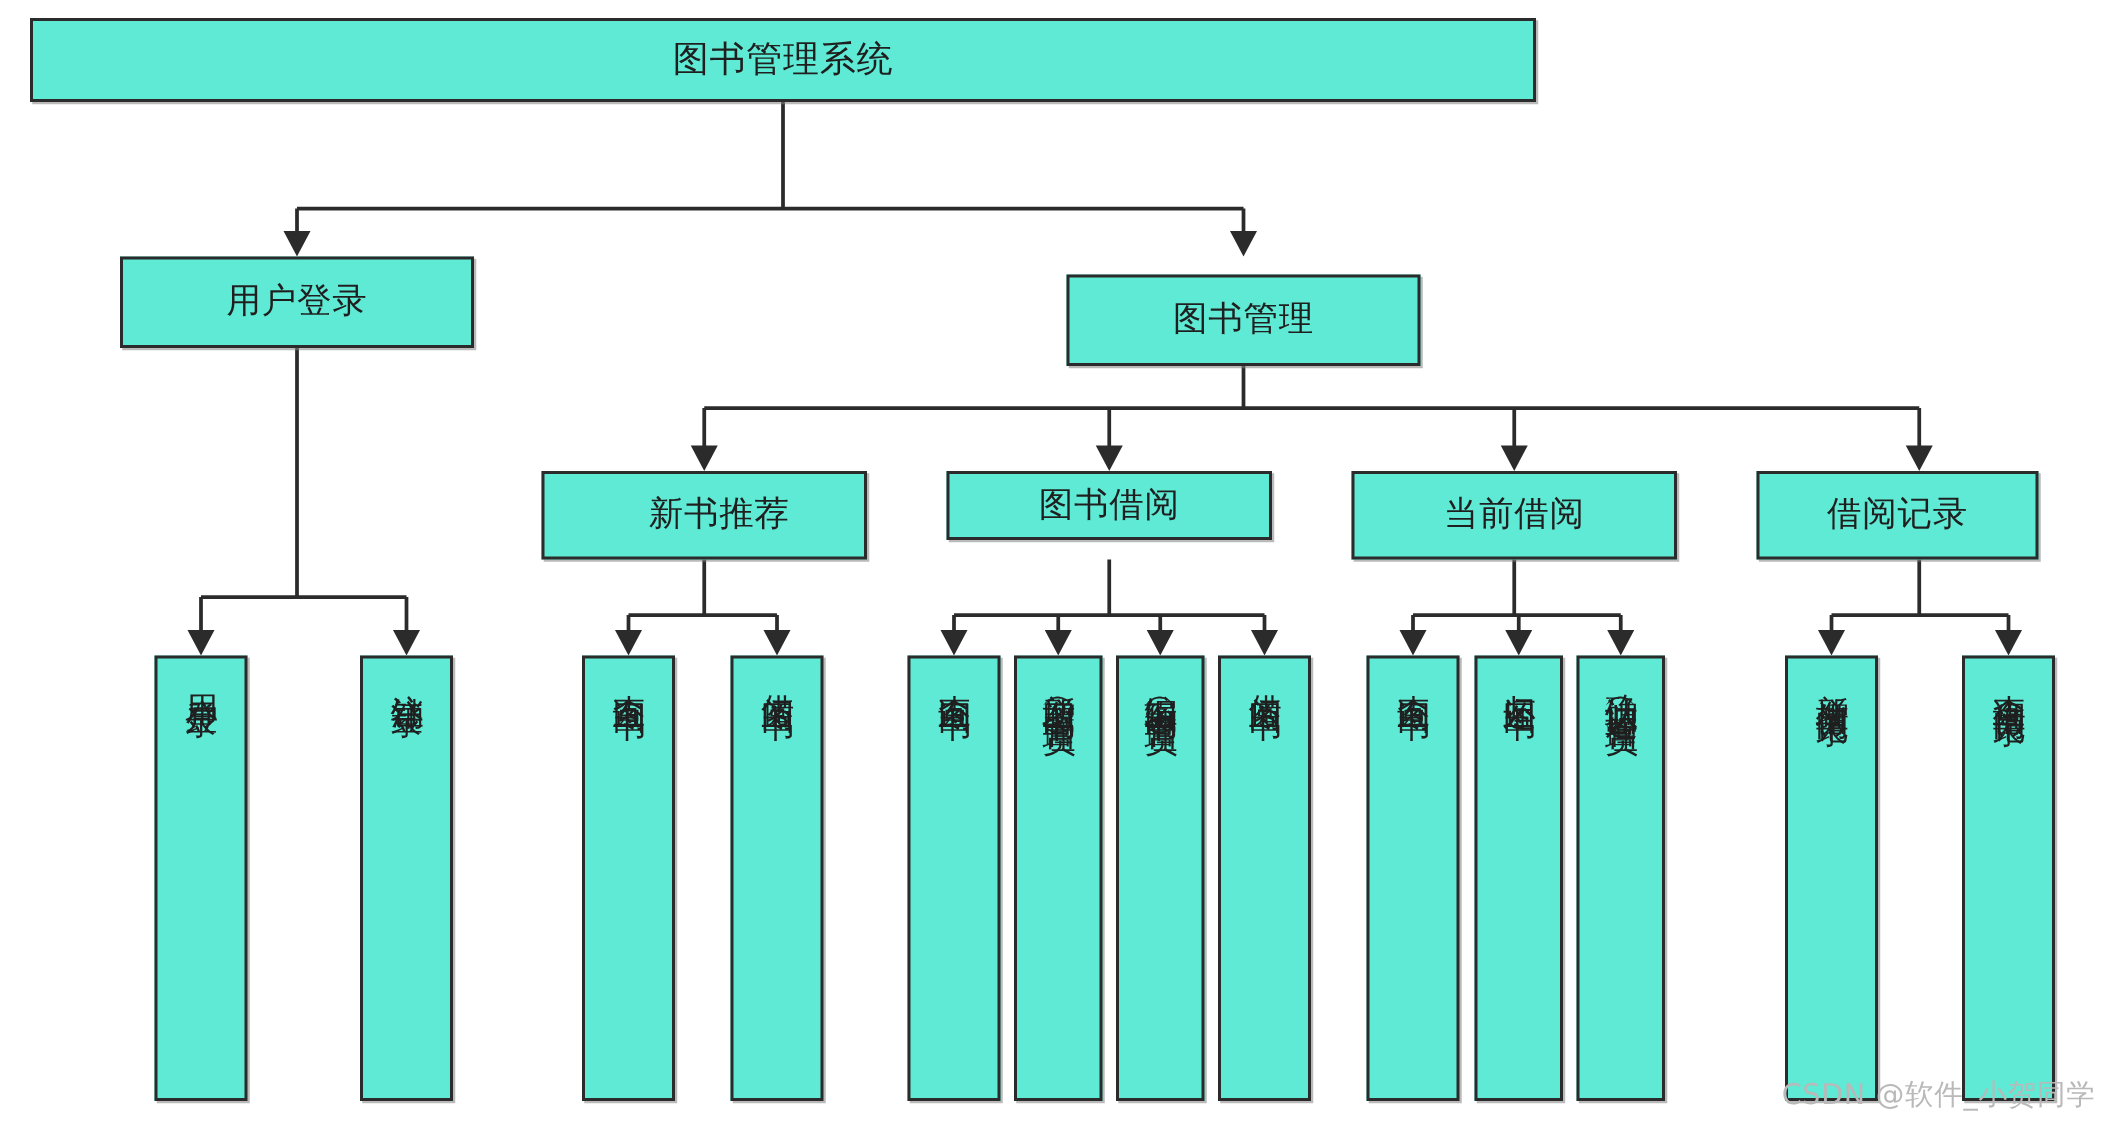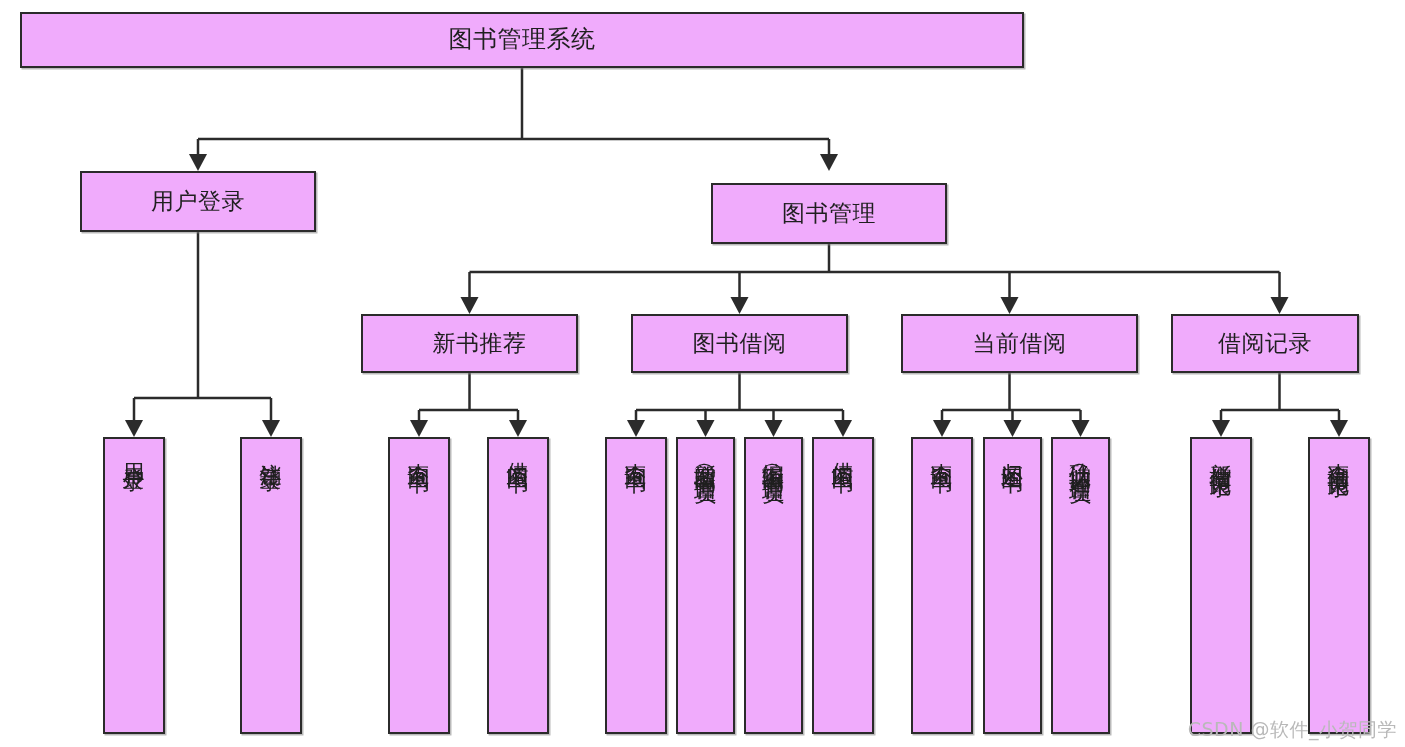--- a/index.html
+++ b/index.html
@@ -18,21 +18,21 @@
   #diagram-root {
     position: relative;
     width: 1405px;
     height: 747px;
     background: #ffffff;
   }
   
   .node {
     position: absolute;
     box-sizing: border-box;
-    background: #f0abfc;
+    background: #5eead4;
     border: 2.5px solid #2b2b2b;
     display: flex;
     align-items: center;
     justify-content: center;
     color: #1f1f1f;
     box-shadow: 1.5px 1.5px 0 rgba(130,130,130,0.55);
   }
   .node .node-label {
     display: block;
     text-align: center;
@@ -159,24 +159,24 @@
       </div>
       <div class="node horizontal" style="left: 80px; top: 171px; width: 236px; height: 61px;">
         <span class="node-label">用户登录</span>
       </div>
       <div class="node horizontal" style="left: 711px; top: 171px; width: 236px; height: 61px; margin-top: 12px;">
         <span class="node-label">图书管理</span>
       </div>
       <div class="node horizontal" style="left: 361px; top: 314px; width: 217px; height: 59px; padding-left: 20px;">
         <span class="node-label">新书推荐</span>
       </div>
-      <div class="node horizontal" style="left: 631px; top: 314px; width: 217px; height: 59px;">
+      <div class="node horizontal" style="left: 631px; top: 314px; width: 217px; height: 46px;">
         <span class="node-label">图书借阅</span>
       </div>
-      <div class="node horizontal" style="left: 901px; top: 314px; width: 237px; height: 59px;">
+      <div class="node horizontal" style="left: 901px; top: 314px; width: 217px; height: 59px;">
         <span class="node-label">当前借阅</span>
       </div>
       <div class="node horizontal" style="left: 1171px; top: 314px; width: 188px; height: 59px;">
         <span class="node-label">借阅记录</span>
       </div>
       <div class="node vertical" style="left: 103px; top: 437px; width: 62px; height: 297px;">
         <span class="node-label">用户登录</span>
       </div>
       <div class="node vertical" style="left: 240px; top: 437px; width: 62px; height: 297px;">
         <span class="node-label">注销登录</span>

